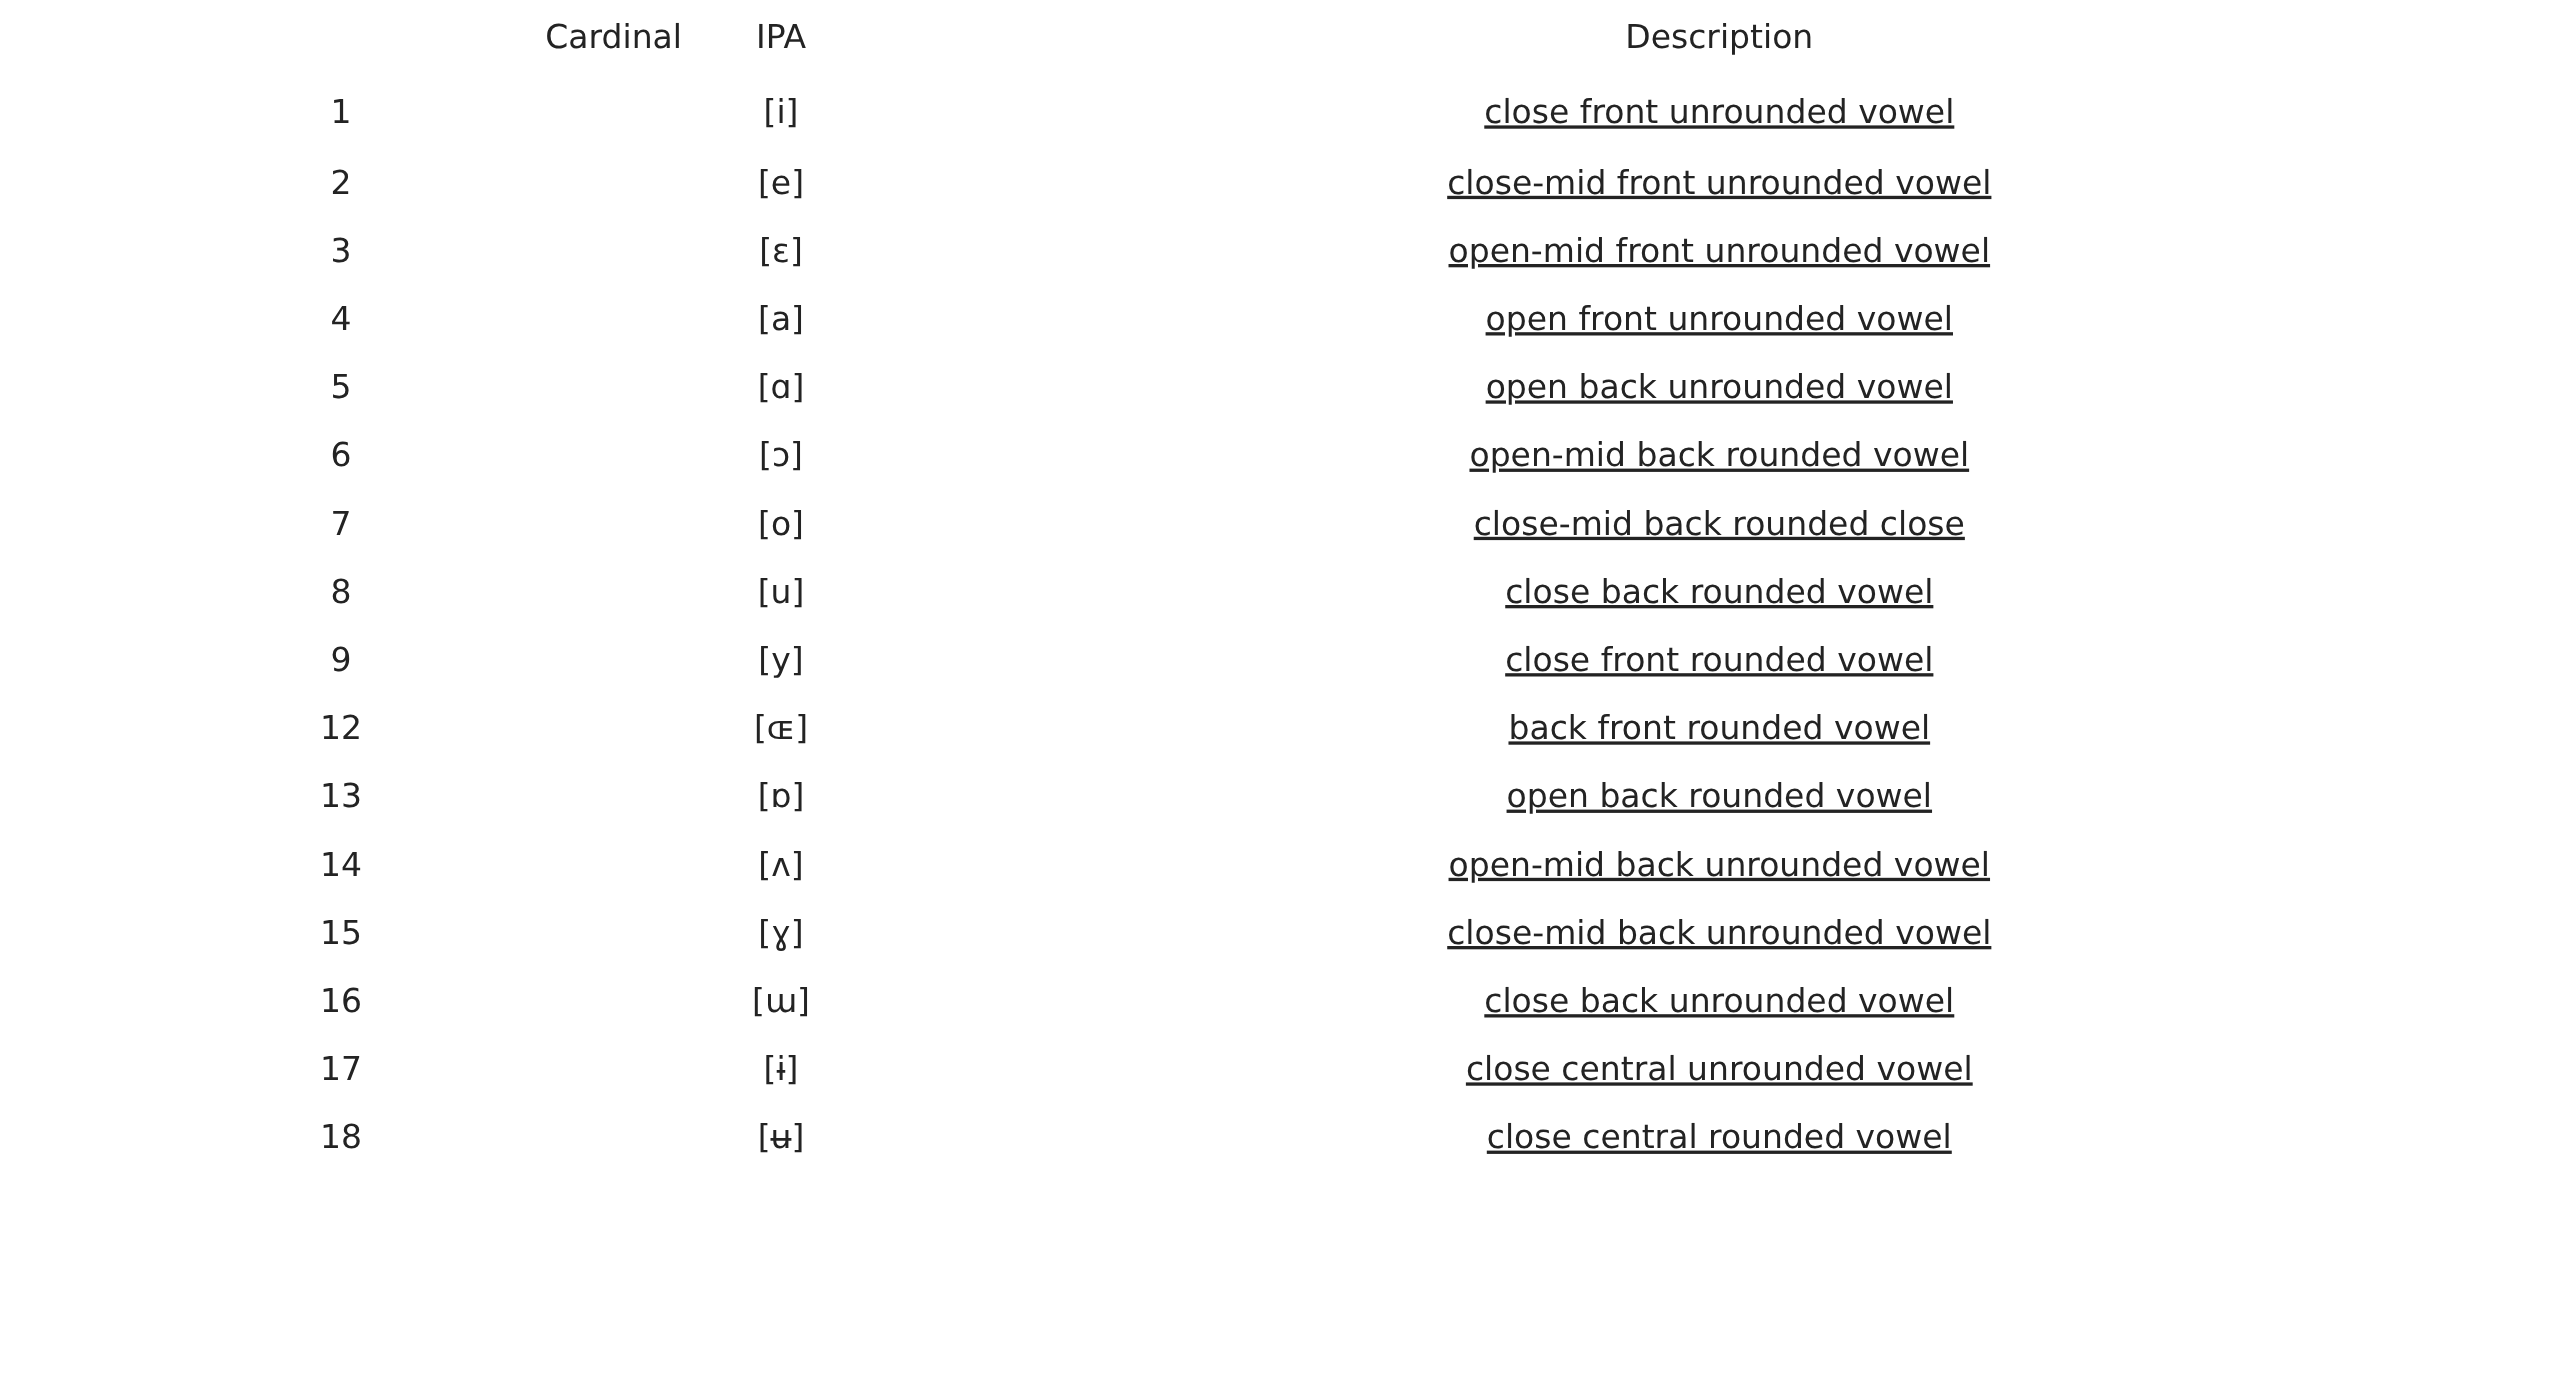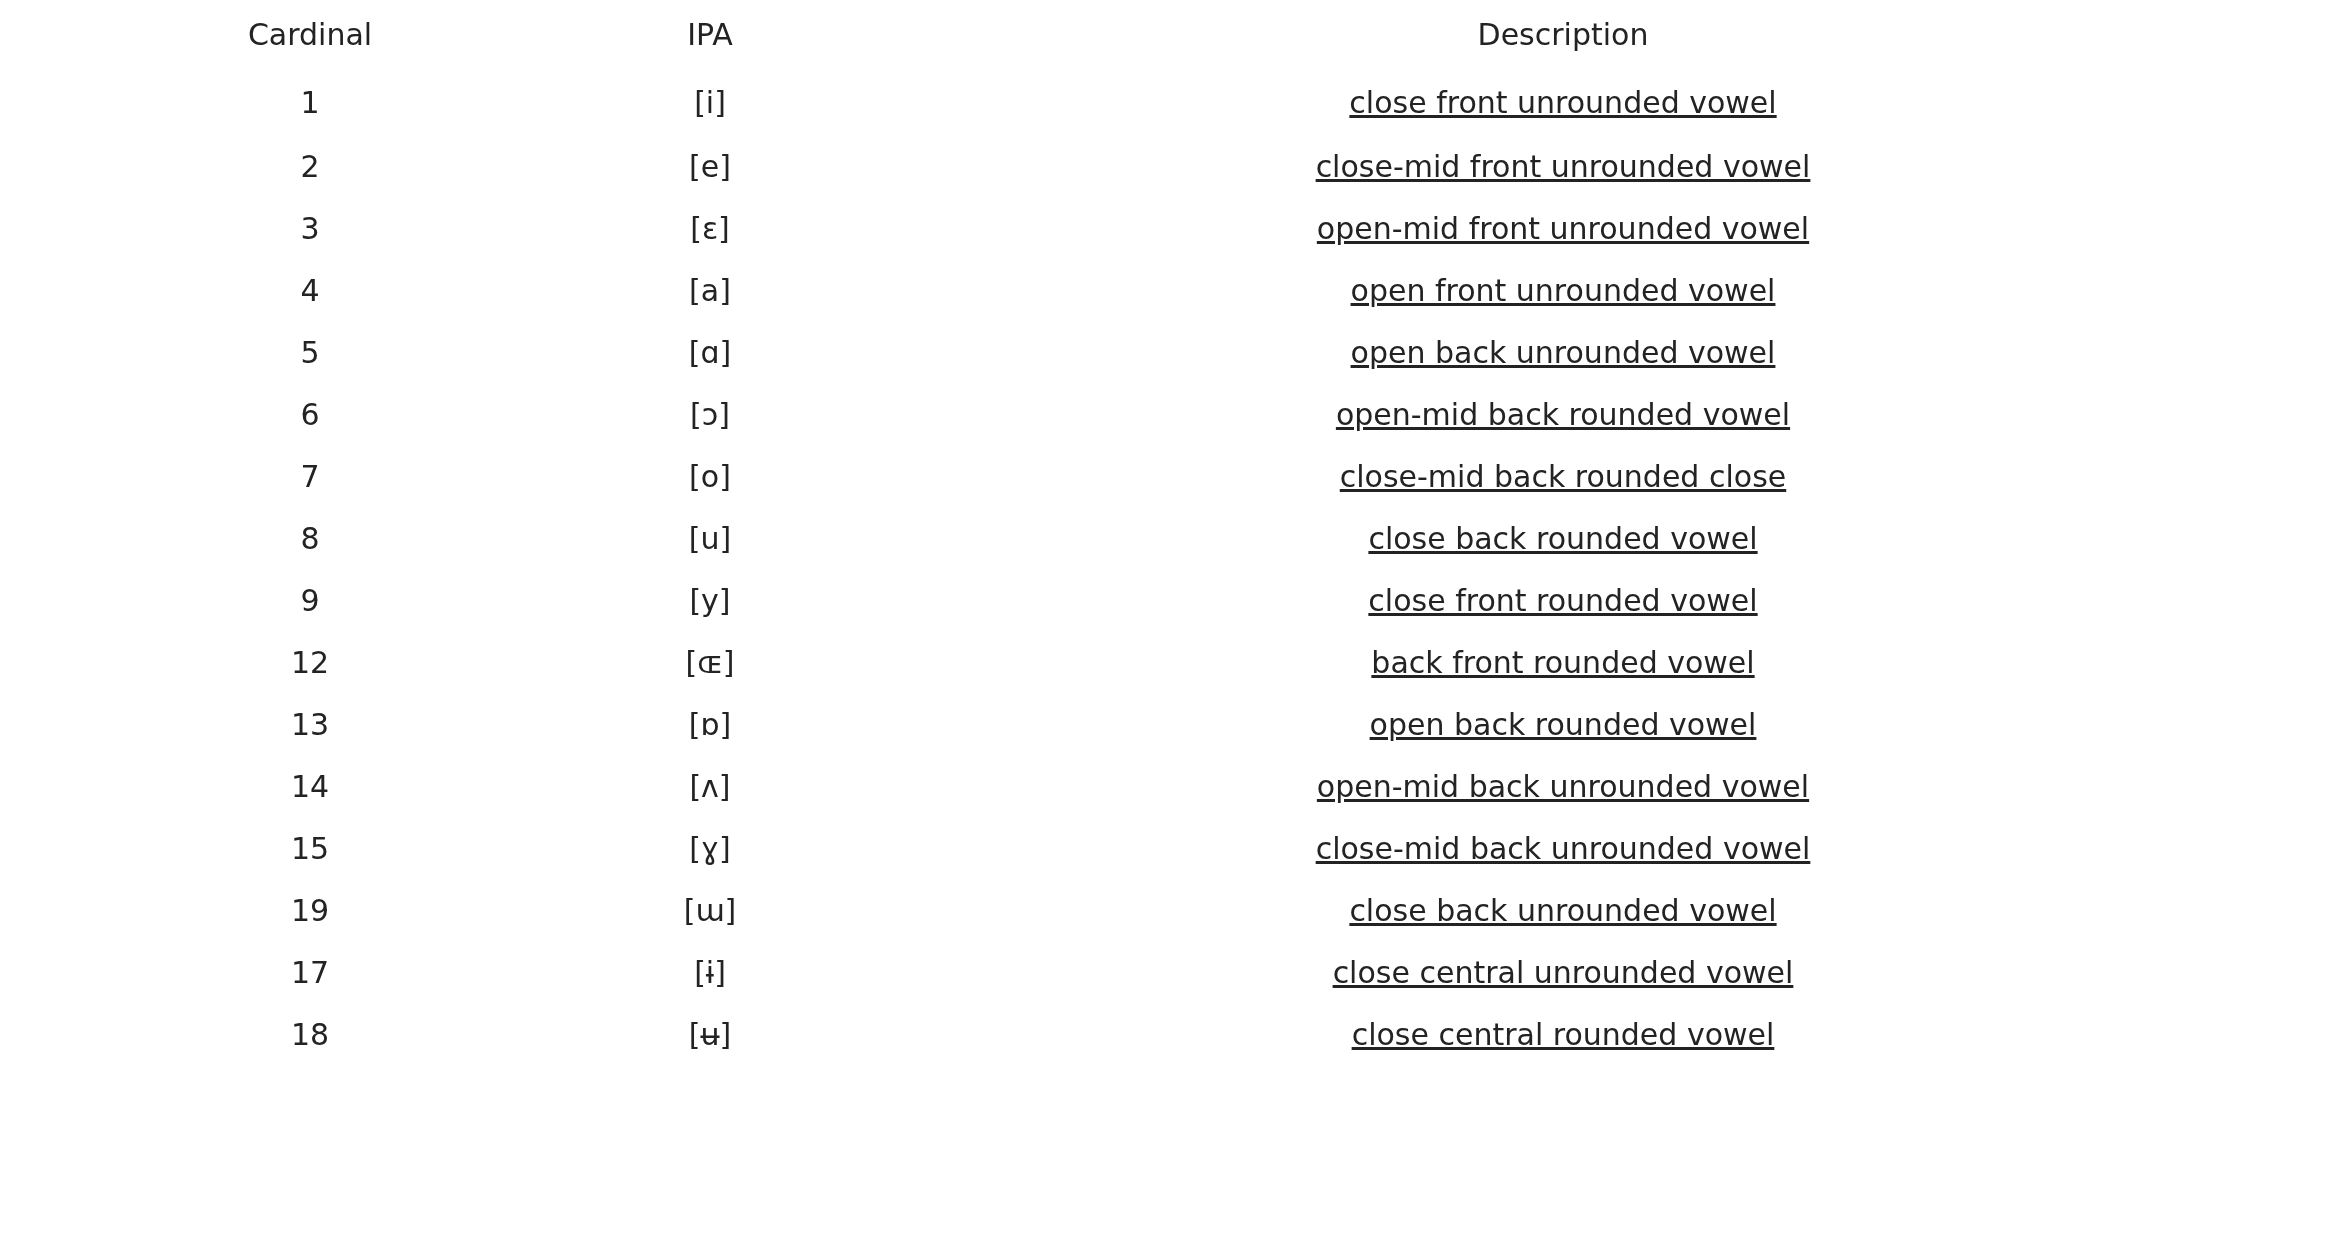--- a/index.html
+++ b/index.html
@@ -37,21 +37,21 @@
     white-space: nowrap;
   }
 
   
   #vowel-table thead th {
     font-size: 30px;
     line-height: 70px;
     height: 70px;
     color: #232323;
   }
-  th.h-cardinal    { text-align: center; padding-right: 310px; }
+  th.h-cardinal    { text-align: right; padding-right: 310px; }
   th.h-ipa         { text-align: center; padding-right:  0px;  }
   th.h-description { text-align: center; padding-right: 530px; }
 
   
   #vowel-table tbody td {
     font-size: 30px;
     line-height: 62px;
     height: 62px;
     color: #232323;
   }
@@ -138,21 +138,21 @@
         <td class="c-cardinal">14</td>
         <td class="c-ipa">[ʌ]</td>
         <td class="c-description">open-mid back unrounded vowel</td>
       </tr>
       <tr>
         <td class="c-cardinal">15</td>
         <td class="c-ipa">[ɣ]</td>
         <td class="c-description">close-mid back unrounded vowel</td>
       </tr>
       <tr>
-        <td class="c-cardinal">19</td>
+        <td class="c-cardinal">16</td>
         <td class="c-ipa">[ɯ]</td>
         <td class="c-description">close back unrounded vowel</td>
       </tr>
       <tr>
         <td class="c-cardinal">17</td>
         <td class="c-ipa">[ɨ]</td>
         <td class="c-description">close central unrounded vowel</td>
       </tr>
       <tr>
         <td class="c-cardinal">18</td>

